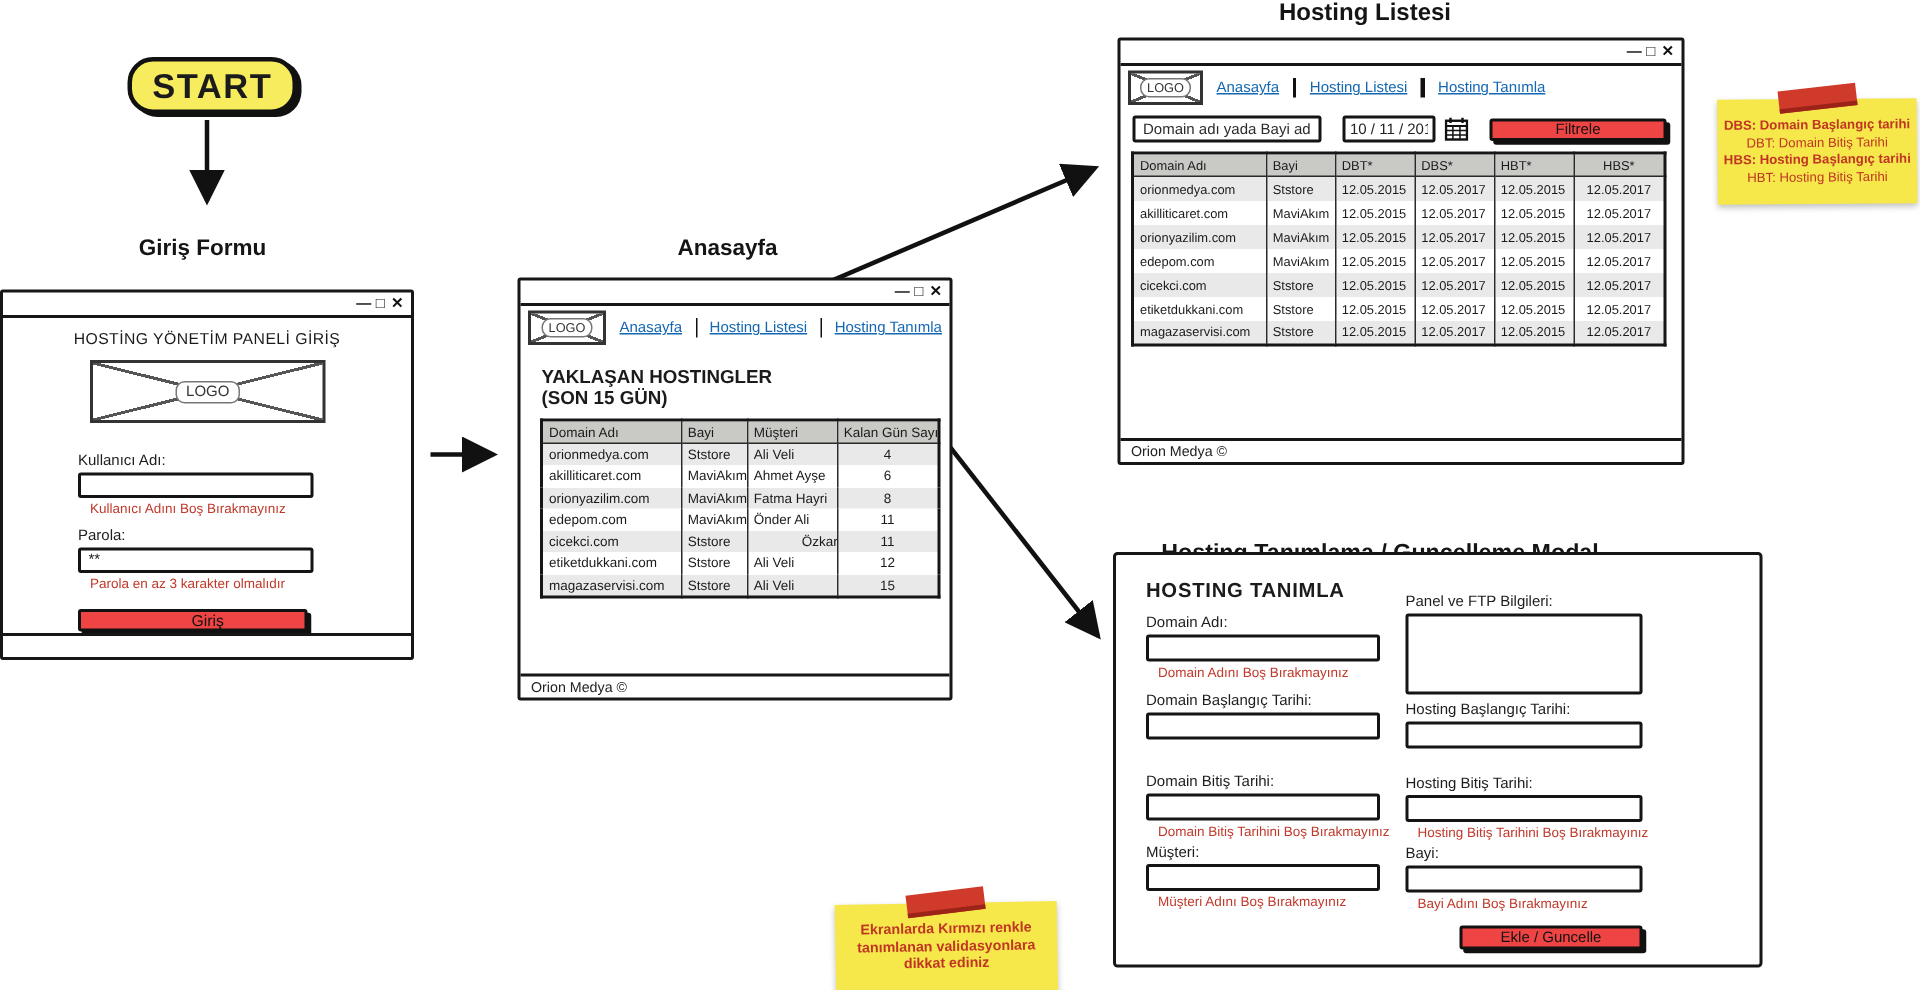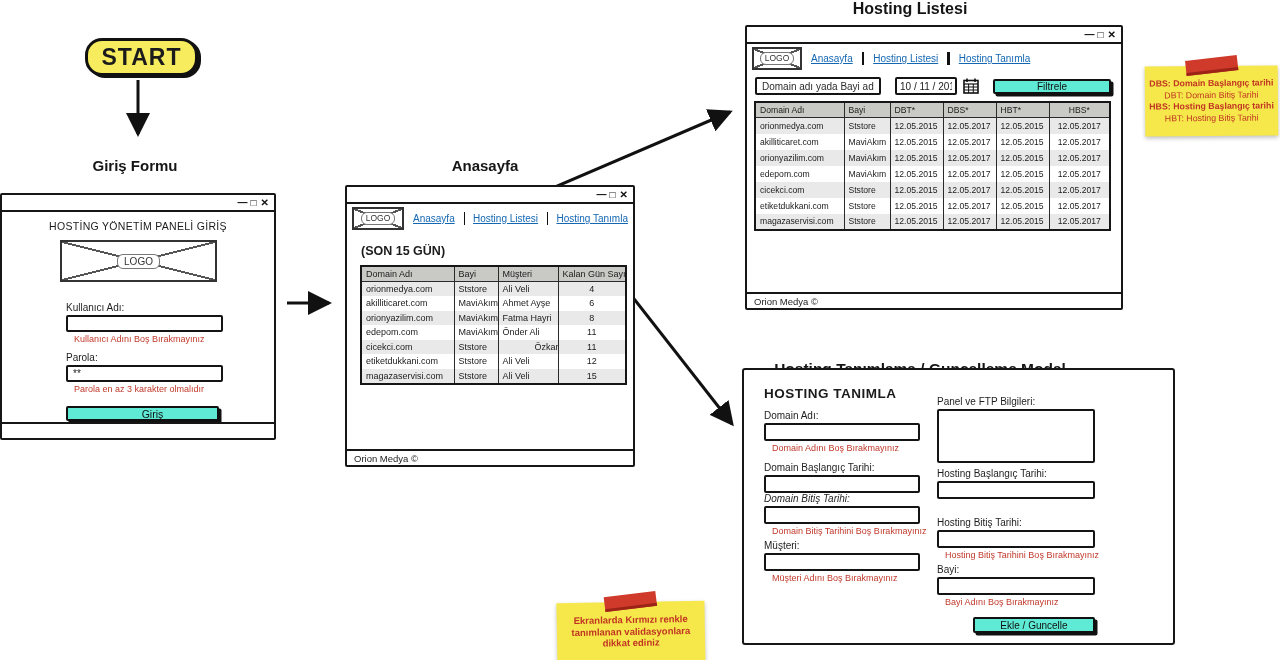--- a/index.html
+++ b/index.html
@@ -58,21 +58,21 @@
   .nav-sep { width:2.5px; height:13px; background:#111; }
 
   
   .wf-input {
     display:block; width:100%; border:2px solid #141414; border-radius:2px;
     background:#fff; font-family:"Liberation Sans",sans-serif;
     font-size:10px; color:#222; padding:1px 5px; outline:none;
   }
   .wf-input::placeholder { color:#2b2b2b; opacity:1; }
   .wf-btn {
-    border:2px solid #111; background:#5eead4; border-radius:2px;
+    border:2px solid #111; background:#ef4444; border-radius:2px;
     box-shadow:2.5px 2.5px 0 #111;
     font-size:10.5px; color:#111; text-align:center; cursor:pointer;
     display:flex; align-items:center; justify-content:center;
     font-family:"Liberation Sans",sans-serif;
   }
   .fld-label { font-size:10px; color:#1d1d1d; margin-bottom:2px; }
   .err { font-size:9px; color:#c0392b; margin-top:2px; padding-left:8px; white-space:nowrap; }
 
   
   table.wf { border-collapse:collapse; border:2px solid #161616; table-layout:fixed; background:#fff; }
@@ -96,21 +96,21 @@
     top:-8px;
   }
   .sticky .ln { line-height:11.5px; }
   .sticky .b { font-weight:700; }
 
   
   #arrows { left:0; top:0; pointer-events:none; }
 
   
   .login-title { text-align:center; font-size:10.5px; letter-spacing:0.3px; margin-top:8px; }
-  .login-col { width:157px; margin-left:64px; }
+  .login-col { width:157px; margin-left:50px; }
 
   
   .modal { background:#fff; border:2.5px solid #161616; border-radius:3px; }
   .modal-heading { position:absolute; left:20px; top:16px; font-size:13.5px; font-weight:700; letter-spacing:0.5px; }
   .mcol { position:absolute; width:156px; }
 </style>
 </head>
 <body>
 
 <svg id="arrows" class="abs" width="1280" height="660">
@@ -168,20 +168,21 @@
       <div class="logo-box nav-logo">
         <span class="logo-tag sm">LOGO</span>
       </div>
       <span class="nav-link">Anasayfa</span>
       <span class="nav-sep"></span>
       <span class="nav-link">Hosting Listesi</span>
       <span class="nav-sep"></span>
       <span class="nav-link">Hosting Tanımla</span>
     </div>
     <div style="margin:12px 0 0 14px; font-size:12.5px; font-weight:700; line-height:14px;">
+      <div>YAKLAŞAN HOSTINGLER</div>
       <div>(SON 15 GÜN)</div>
     </div>
     <table class="wf" style="margin:7px 0 0 13px; width:267px; font-size:9px;">
       <colgroup>
           <col style="width:93px">
           <col style="width:44px">
           <col style="width:60px">
           <col>
         </colgroup>
       <thead>
@@ -375,21 +376,21 @@
   <div class="modal-heading">HOSTING TANIMLA</div>
 
   <div class="mcol" style="left:20px; top:40px;">
     <div class="fld-label">Domain Adı:</div>
     <input class="wf-input" style="height: 18px;" type="text">
     <div class="err">Domain Adını Boş Bırakmayınız</div>
 
     <div class="fld-label" style="margin-top:9px;">Domain Başlangıç Tarihi:</div>
     <input class="wf-input" style="height: 18px;" type="text">
 
-    <div class="fld-label" style="font-style:italic;">Domain Bitiş Tarihi:</div>
+    <div class="fld-label" style="margin-top:23px;">Domain Bitiş Tarihi:</div>
     <input class="wf-input" style="height: 18px;" type="text">
     <div class="err">Domain Bitiş Tarihini Boş Bırakmayınız</div>
 
     <div class="fld-label" style="margin-top:4px;">Müşteri:</div>
     <input class="wf-input" style="height: 18px;" type="text">
     <div class="err">Müşteri Adını Boş Bırakmayınız</div>
   </div>
 
   <div class="mcol" style="left:193px; top:26px; width:158px;">
     <div class="fld-label">Panel ve FTP Bilgileri:</div>

